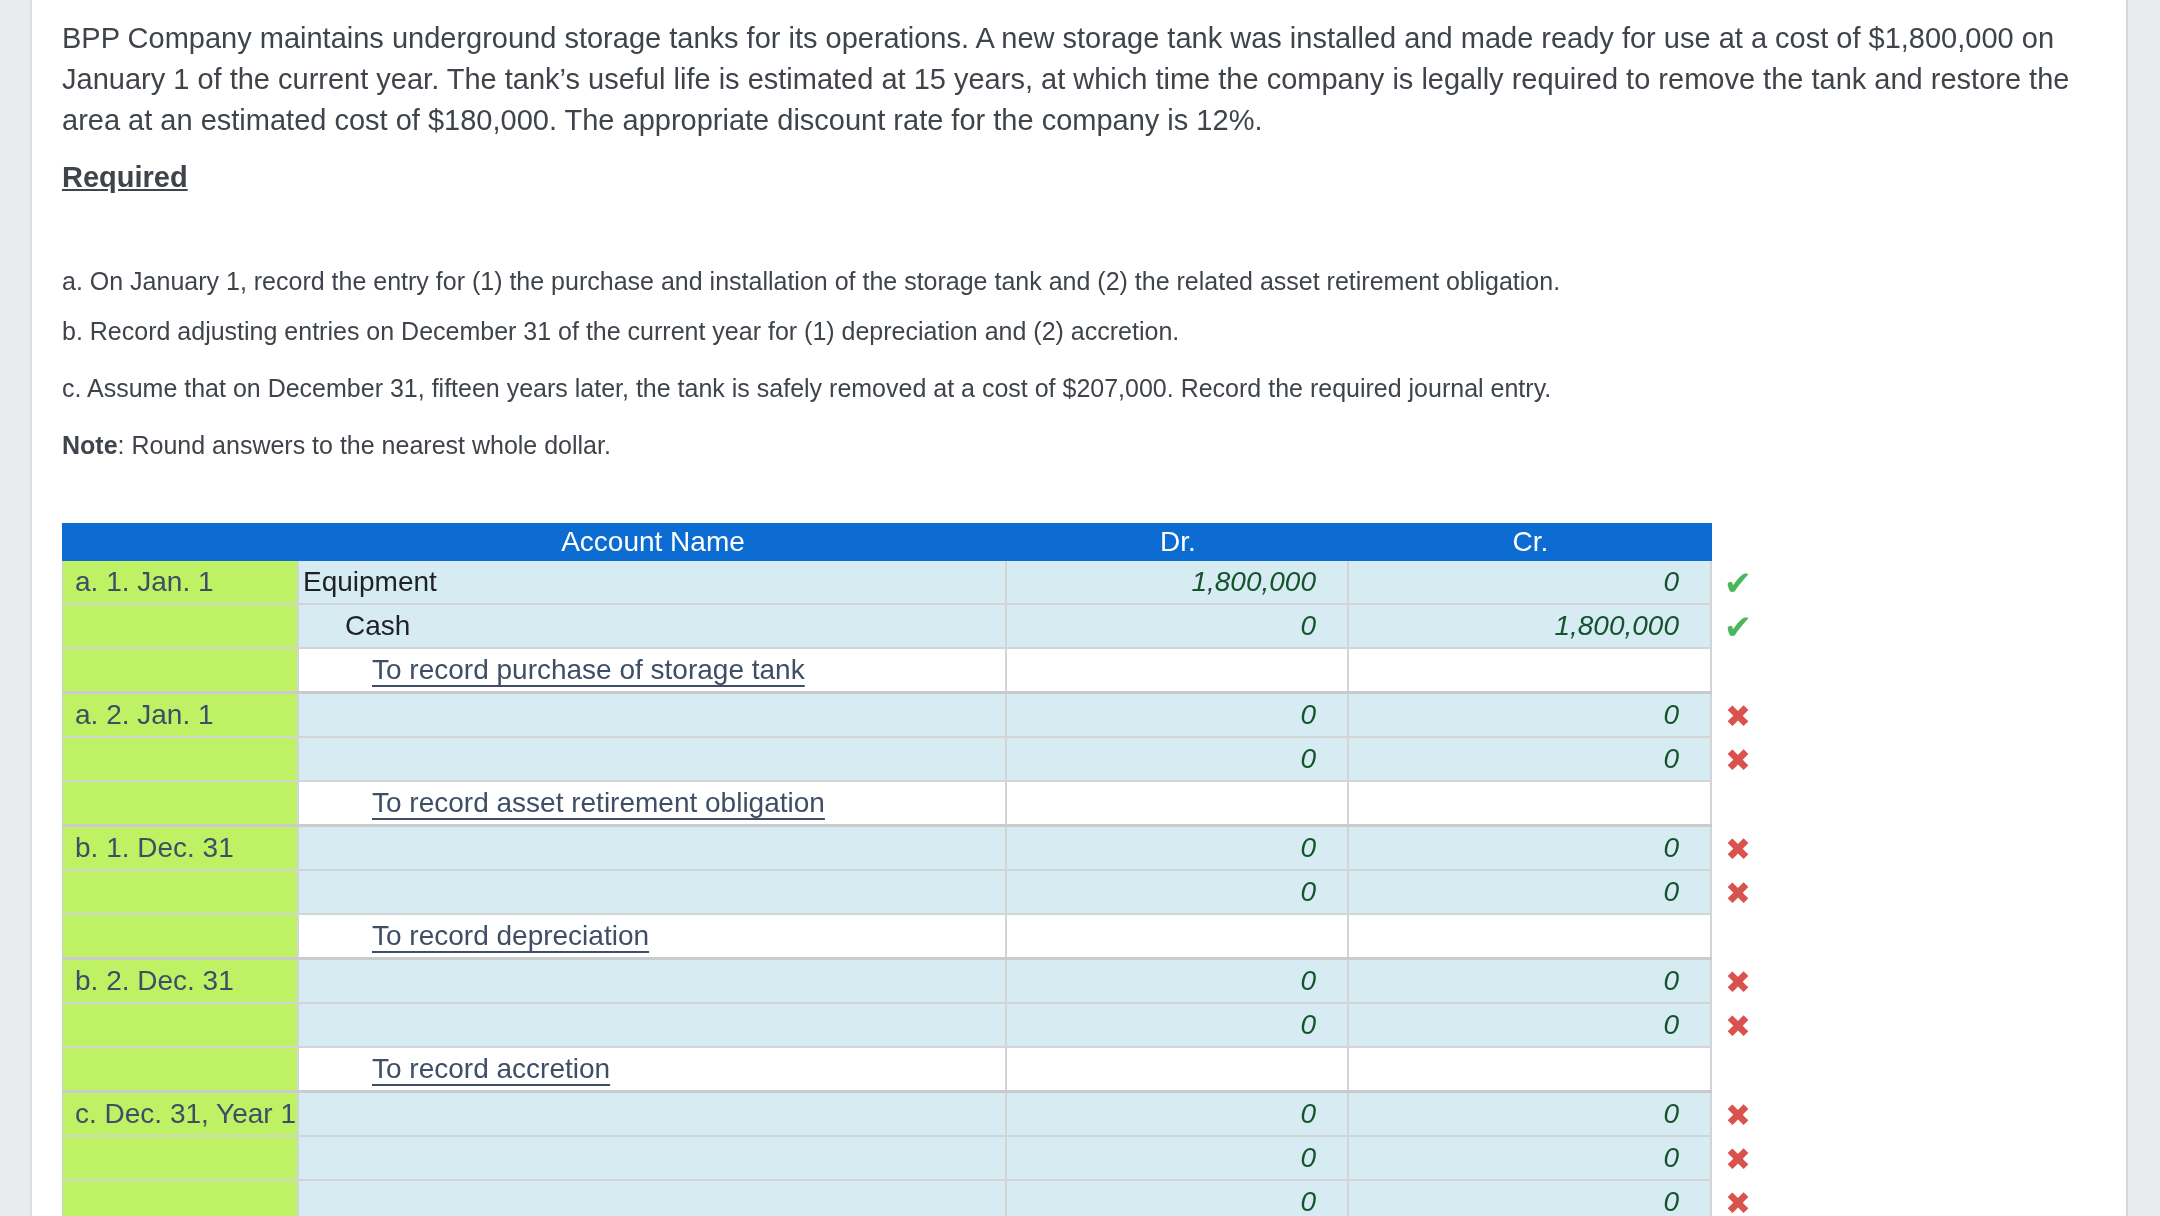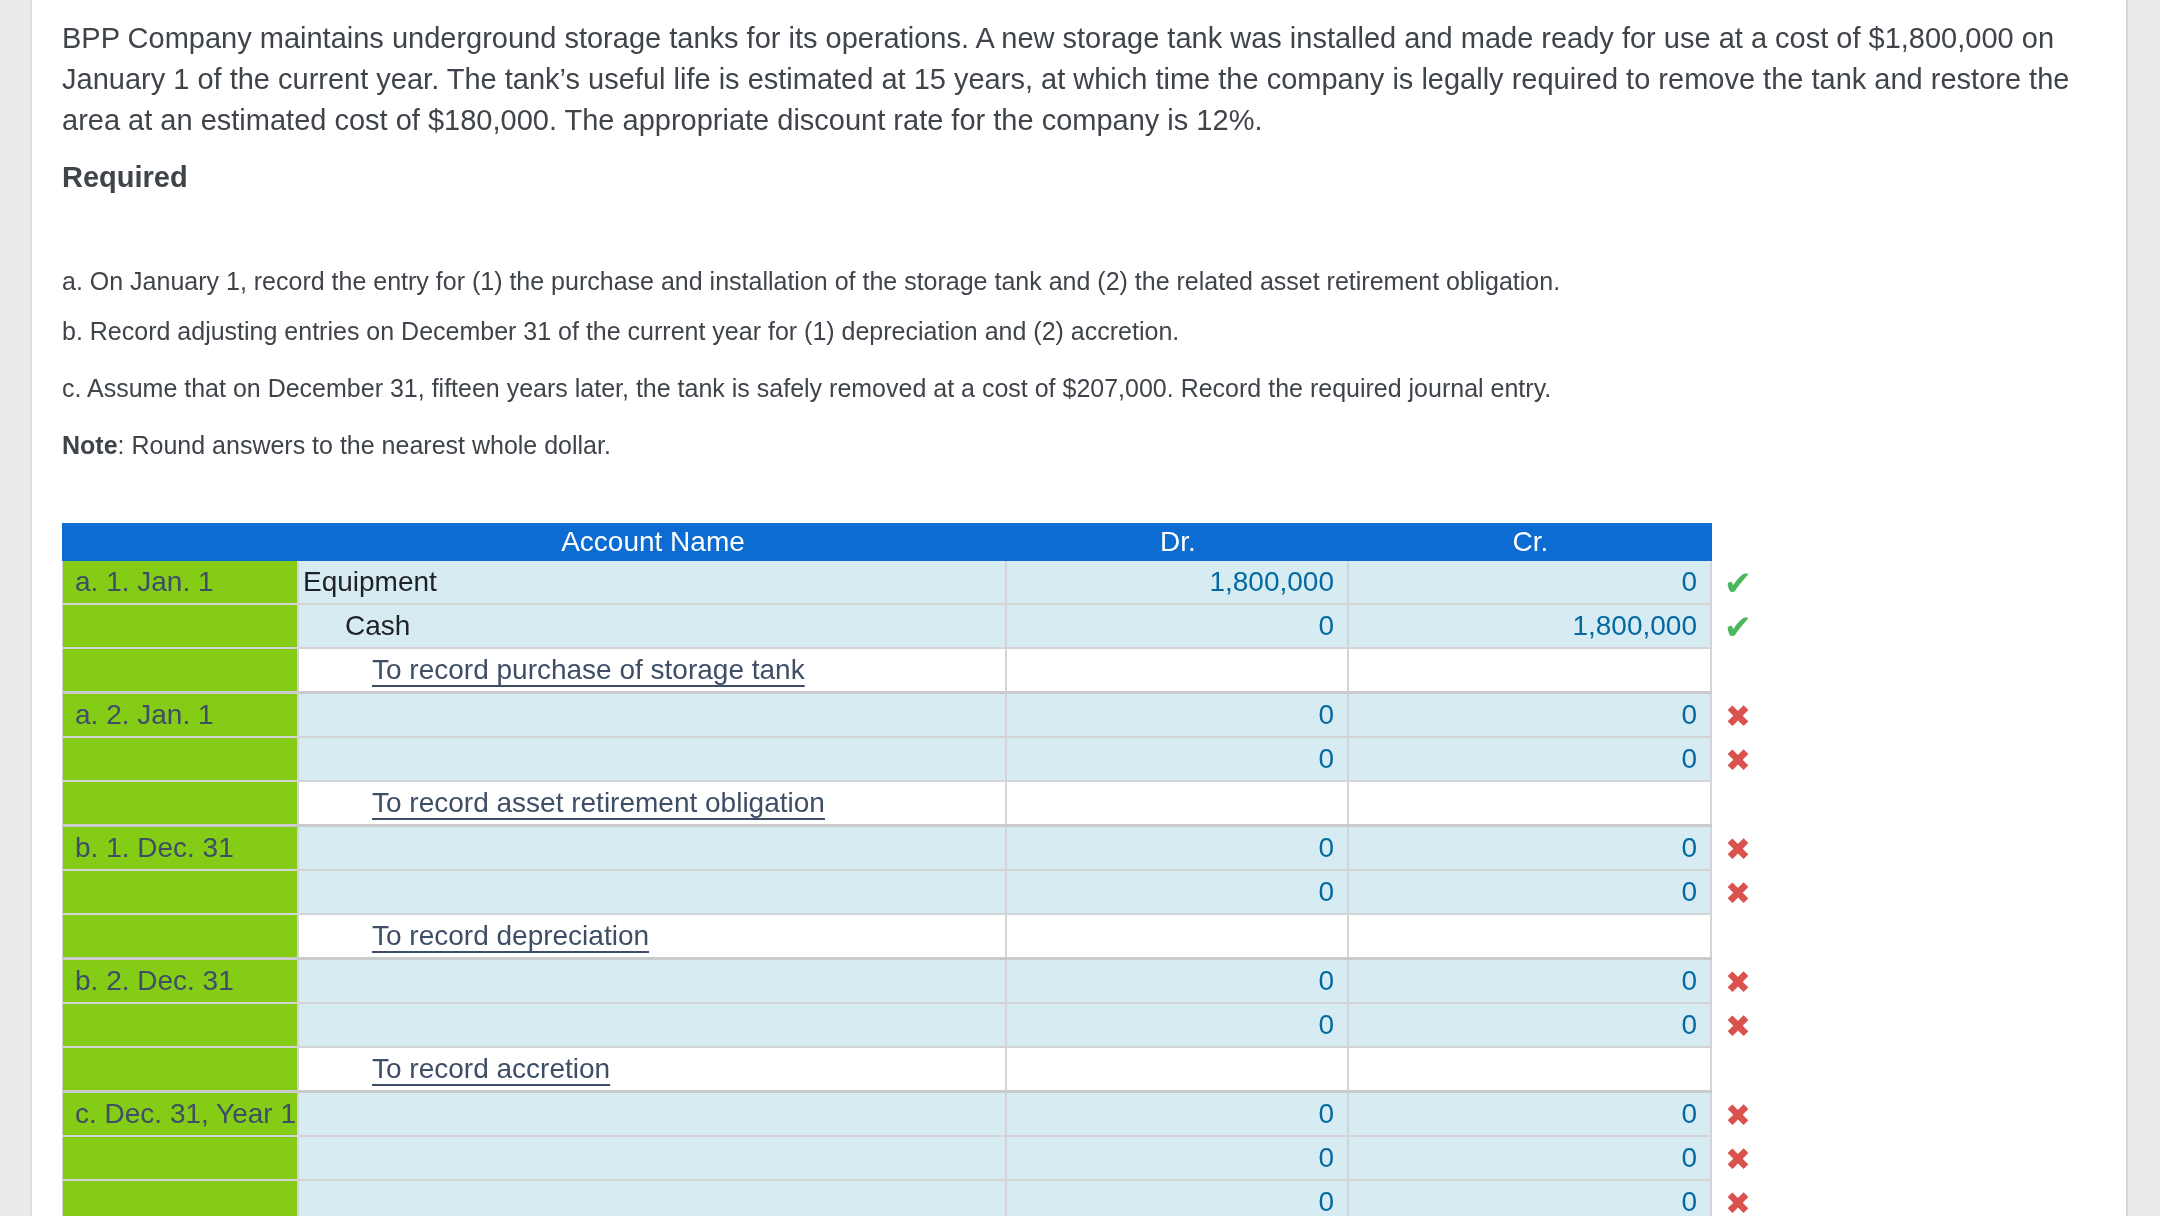--- a/index.html
+++ b/index.html
@@ -16,21 +16,21 @@
     border-left: 2px solid #dcdee0;
     border-right: 2px solid #d4d6d8;
     box-sizing: border-box;
     padding: 18px 30px 0 30px;
     overflow: hidden;
   }
   .para {
     margin: 0; max-width: 2010px;
     font-size: 29px; line-height: 41px; color: #3f444b;
   }
-  .req  { margin: 16px 0 0; font-size: 29px; line-height: 41px; font-weight: bold; color: #3f444b; }
+  .req  { margin: 16px 0 0; font-size: 29px; line-height: 41px; font-weight: bold; color: #3f444b; text-decoration: underline; }
   .item { margin: 16px 0 0; max-width: 2010px; font-size: 25px; line-height: 41px; color: #3f444b; }
   .item-a { margin-top: 63px; }
   .item-b { margin-top: 9px; }
   .note b { font-weight: bold; }
 
   .jtable { margin-top: 57px; font-size: 28px; }
   .trow { display: flex; align-items: stretch; }
   .cells {
     display: grid;
     grid-template-columns: 236px 708px 342px 363px;
@@ -43,24 +43,24 @@
     display: flex; align-items: center;
     border-right: 2px solid #d2d4d6;
     box-sizing: border-box;
     overflow: hidden; white-space: nowrap;
   }
   
   .thead .cells { background: #0d6cd1; border-left: 1px solid #0d6cd1; border-bottom: none; }
   .thead .cell { height: 38px; border-right: none; }
   .c-h { color: #ffffff; font-weight: normal; justify-content: center; }
   
-  .c-date { background: #84cc16; color: #3e4e66; padding-left: 12px; }
+  .c-date { background: #bef264; color: #3e4e66; padding-left: 12px; }
   .c-acct { background: #d7ebf2; color: #1e2125; padding-left: 4px; }
   .c-acct.indent { padding-left: 46px; }
-  .c-num  { background: #d7ebf2; color: #0369a1; justify-content: flex-end; padding-right: 13px; }
+  .c-num  { background: #d7ebf2; color: #14532d; justify-content: flex-end; padding-right: 31px; font-style: italic; }
   .c-memo { background: #ffffff; padding-left: 73px; }
   .row-memo .c-num { background: #ffffff; }
   .memo-link {
     color: #3e4e66;
     text-decoration: underline;
     text-decoration-thickness: 2px;
     text-underline-offset: 6px;
     cursor: pointer;
   }
   .mark { width: 52px; display: flex; align-items: center; justify-content: center; background: transparent; }

